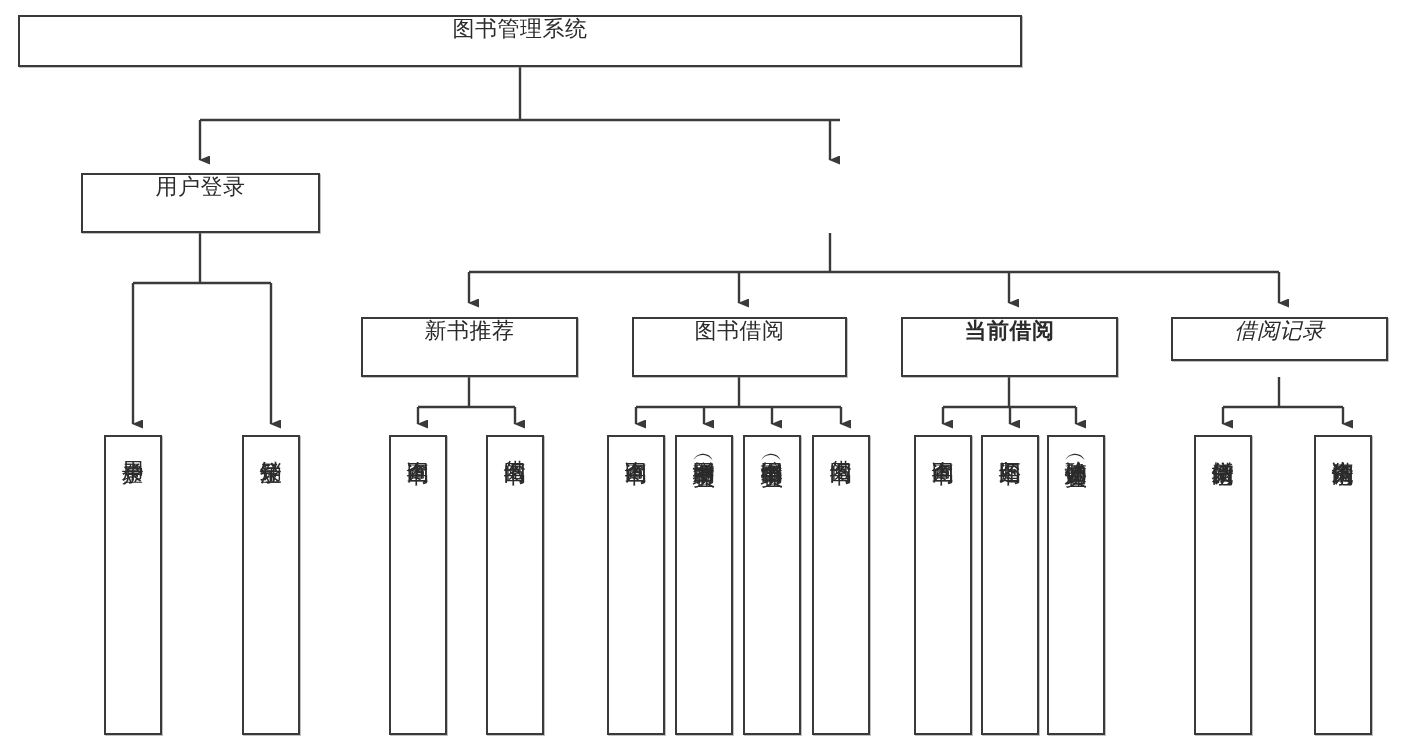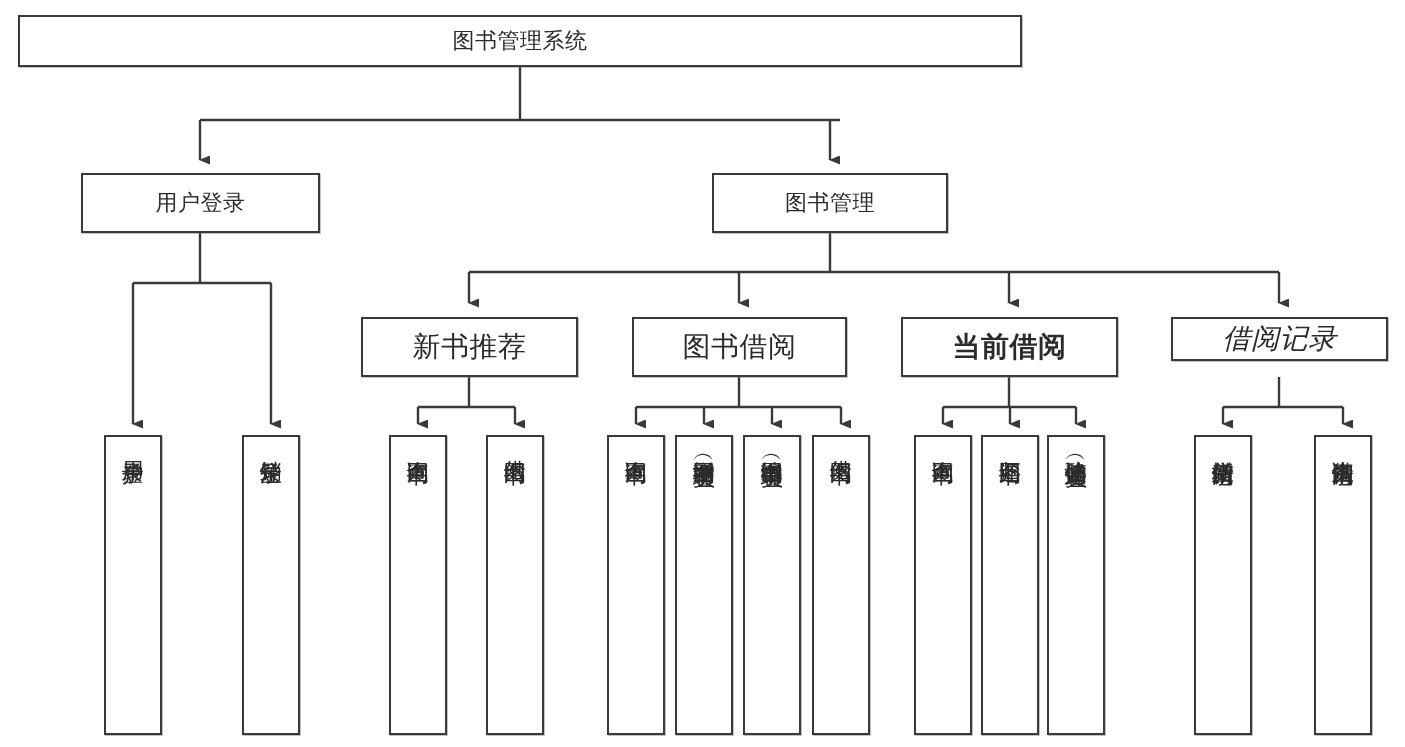--- a/index.html
+++ b/index.html
@@ -26,21 +26,21 @@
     width: 1405px;
     height: 747px;
     pointer-events: none;
   }
   .node {
     position: absolute;
     box-sizing: border-box;
     border: 2px solid #3a3a3a;
     background: #ffffff;
     display: flex;
-    align-items: center;
+    align-items: flex-start;
     justify-content: center;
     box-shadow: 1px 1px 0 0 rgba(120,120,120,0.45);
   }
   .node .label {
     color: #2b2b2b;
     font-size: 21px;
     line-height: 1.12;
     letter-spacing: 0.5px;
     text-align: center;
     white-space: nowrap;
@@ -53,21 +53,21 @@
   .node.leaf .label {
     writing-mode: vertical-rl;
     text-orientation: upright;
     font-size: 22px;
     line-height: 1.25;
     letter-spacing: 1px;
     white-space: nowrap;
   }
   .node.root .label { font-size: 22px; }
   .node.level1 .label { font-size: 22px; }
-  .node.level2 .label { font-size: 28px; }
+  .node.level2 .label { font-size: 22px; }
   #watermark {
     position: absolute;
     right: 8px;
     bottom: 6px;
     color: #b9b9b9;
     font-size: 17px;
     letter-spacing: 0.5px;
     white-space: nowrap;
   }
 </style>
@@ -126,23 +126,20 @@
     </g>
   </svg>
 
   <div class="node root" style="left:18px; top:15px; width:1004px; height:52px;">
     <span class="label">图书管理系统</span>
   </div>
 
   <div class="node level1" style="left:81px; top:173px; width:239px; height:60px;">
     <span class="label">用户登录</span>
   </div>
-  <div class="node level1" style="left:712px; top:173px; width:236px; height:60px;">
-    <span class="label">图书管理</span>
-  </div>
 
   <div class="node level2" style="left:361px; top:317px; width:217px; height:60px;">
     <span class="label">新书推荐</span>
   </div>
   <div class="node level2" style="left:632px; top:317px; width:215px; height:60px;">
     <span class="label">图书借阅</span>
   </div>
   <div class="node level2" style="left:901px; top:317px; width:217px; height:60px;font-weight:bold;">
     <span class="label">当前借阅</span>
   </div>

